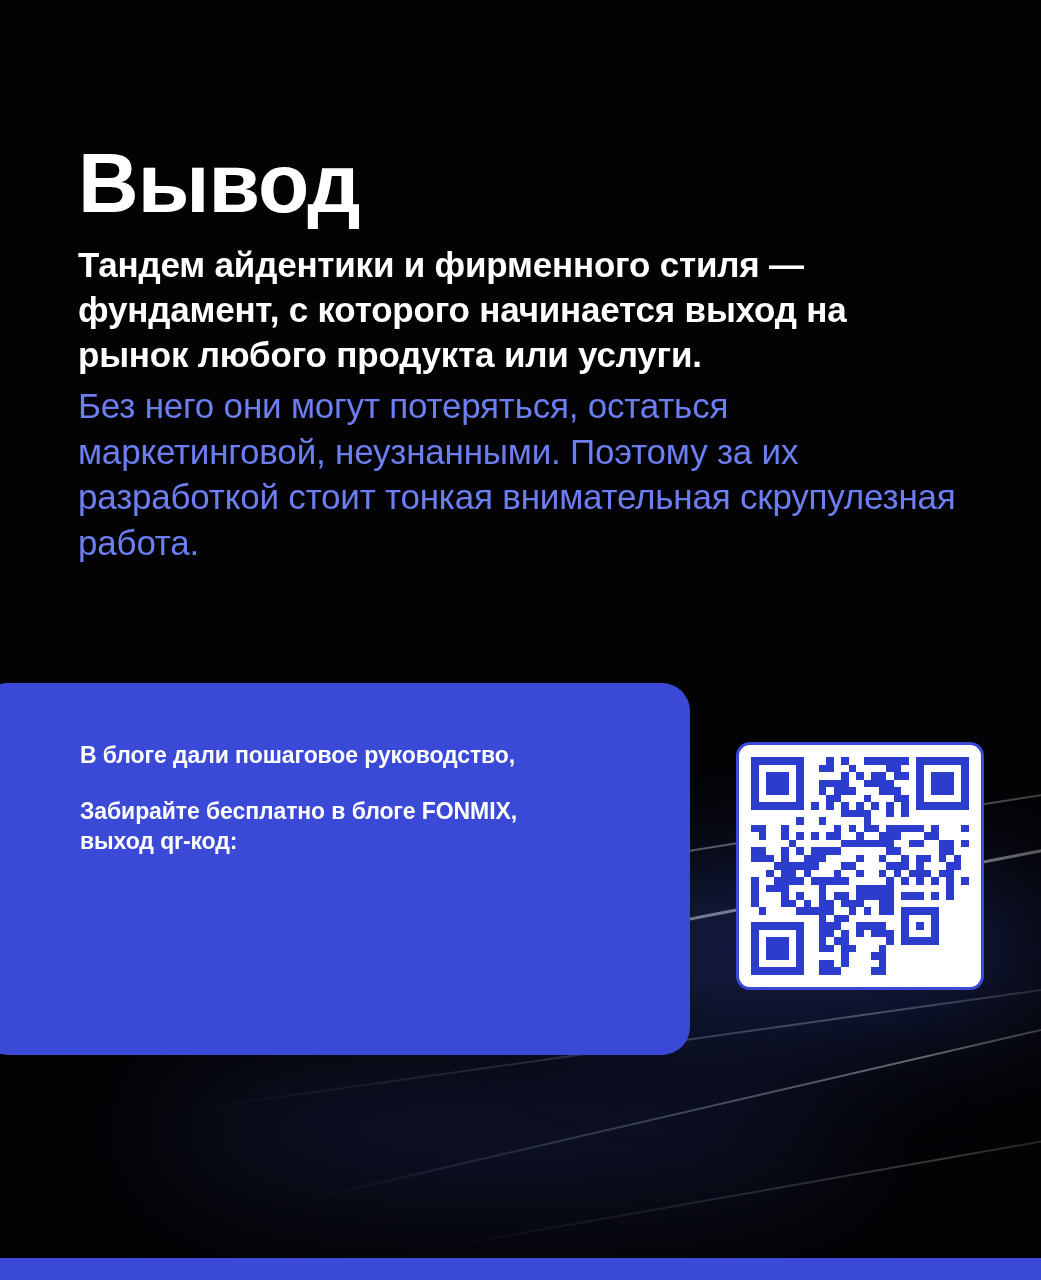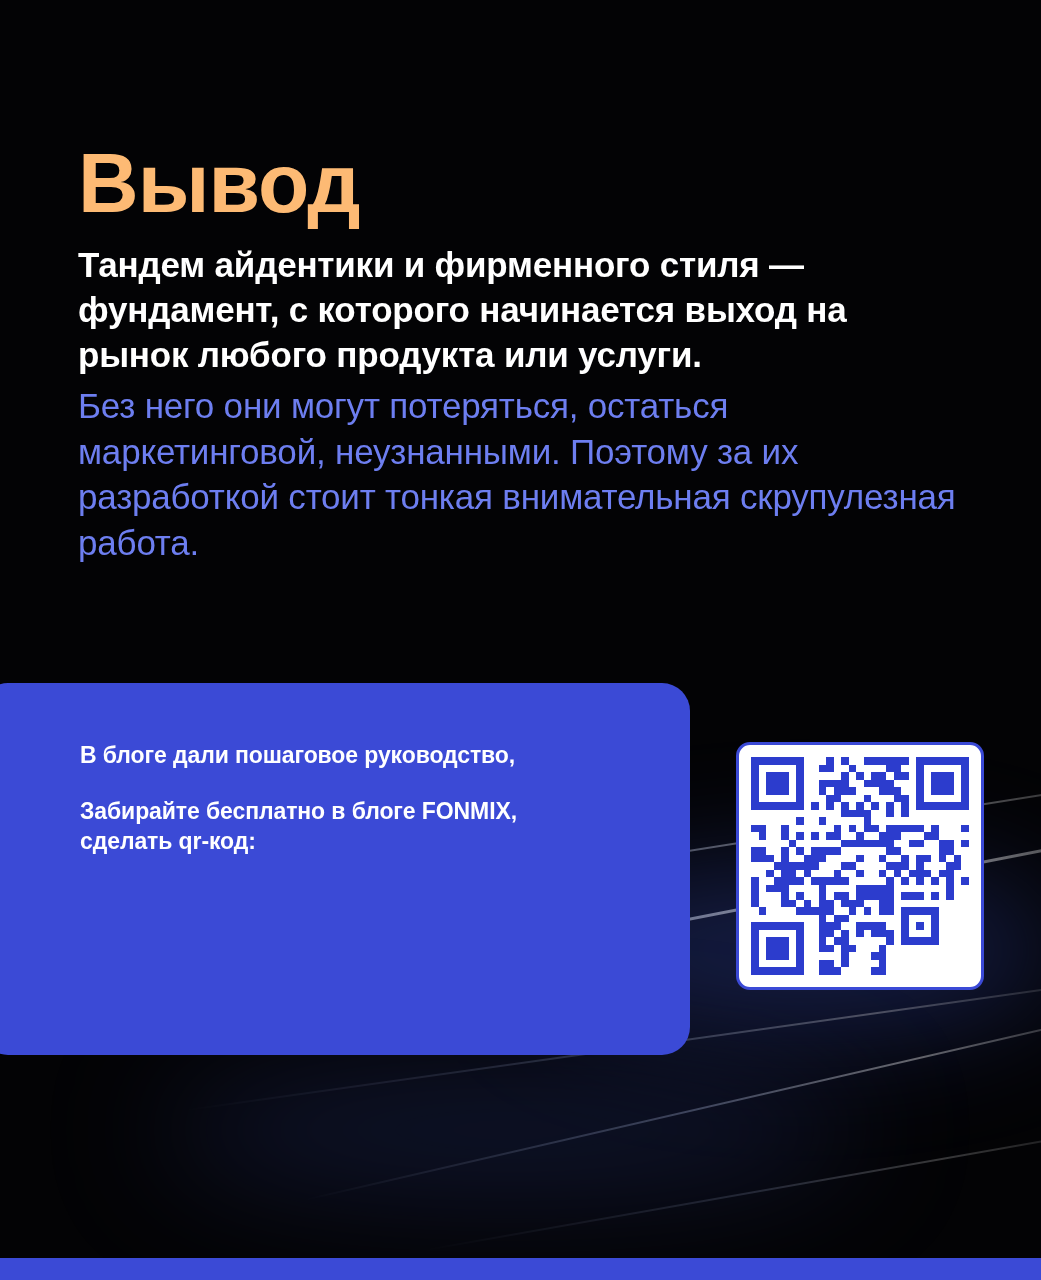--- a/index.html
+++ b/index.html
@@ -41,21 +41,21 @@
   }
 
   
   .heading {
     position: absolute;
     left: 78px;
     top: 85px;
     font-size: 84px;
     line-height: 1;
     font-weight: 700;
-    color: #fdba74;
+    color: #ffffff;
     letter-spacing: -1px;
   }
 
   
   .lead {
     position: absolute;
     left: 78px;
     top: 243px;
     width: 880px;
   }
@@ -167,21 +167,21 @@
   <div class="lead">
     <span class="bold">Тандем айдентики и фирменного стиля — фундамент, с которого начинается выход на рынок любого продукта или услуги.</span>
     <span class="soft">Без него они могут потеряться, остаться маркетинговой, неузнанными. Поэтому за их разработкой стоит тонкая внимательная скрупулезная работа.</span>
   </div>
 
   <div class="card">
     <div class="card-text">
       <span class="t-bold">В блоге дали пошаговое руководство,</span>
       <div class="gap"></div>
       <span class="t-bold">Забирайте бесплатно в блоге FONMIX,</span>
-      <span class="t-bold">сделать qr-код:</span>
+      <span class="t-bold">выход qr-код:</span>
     </div>
   </div>
 
   <div class="qr-frame">
     <div class="qr-grid" id="qr-grid">
         <i></i>
         <i></i>
         <i></i>
         <i></i>
         <i></i>

